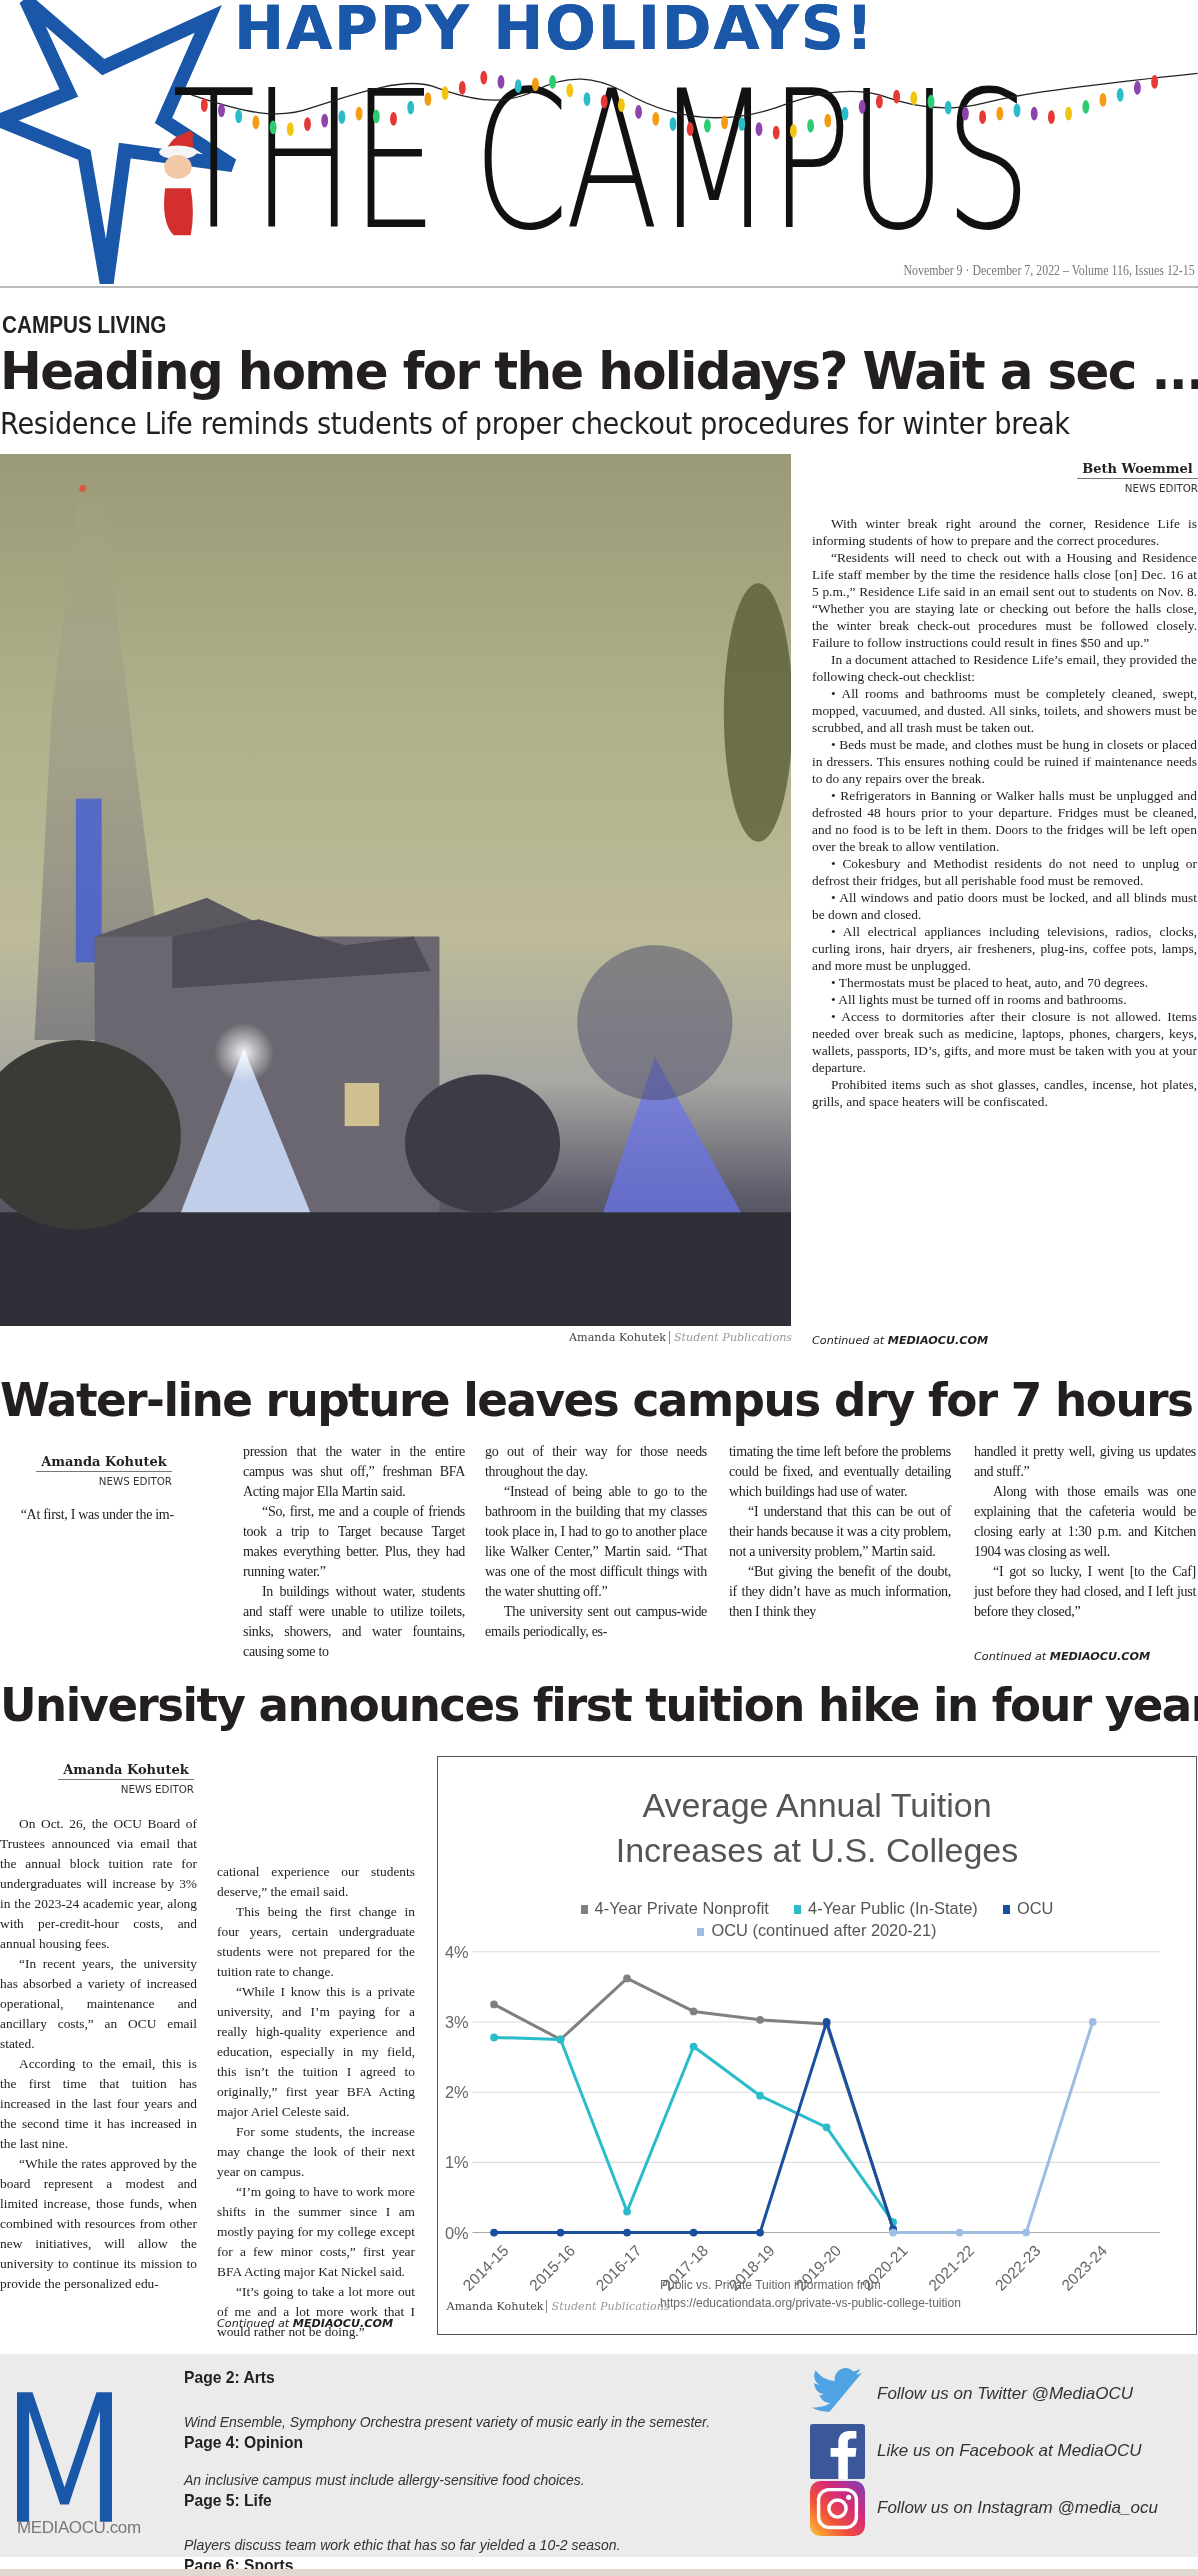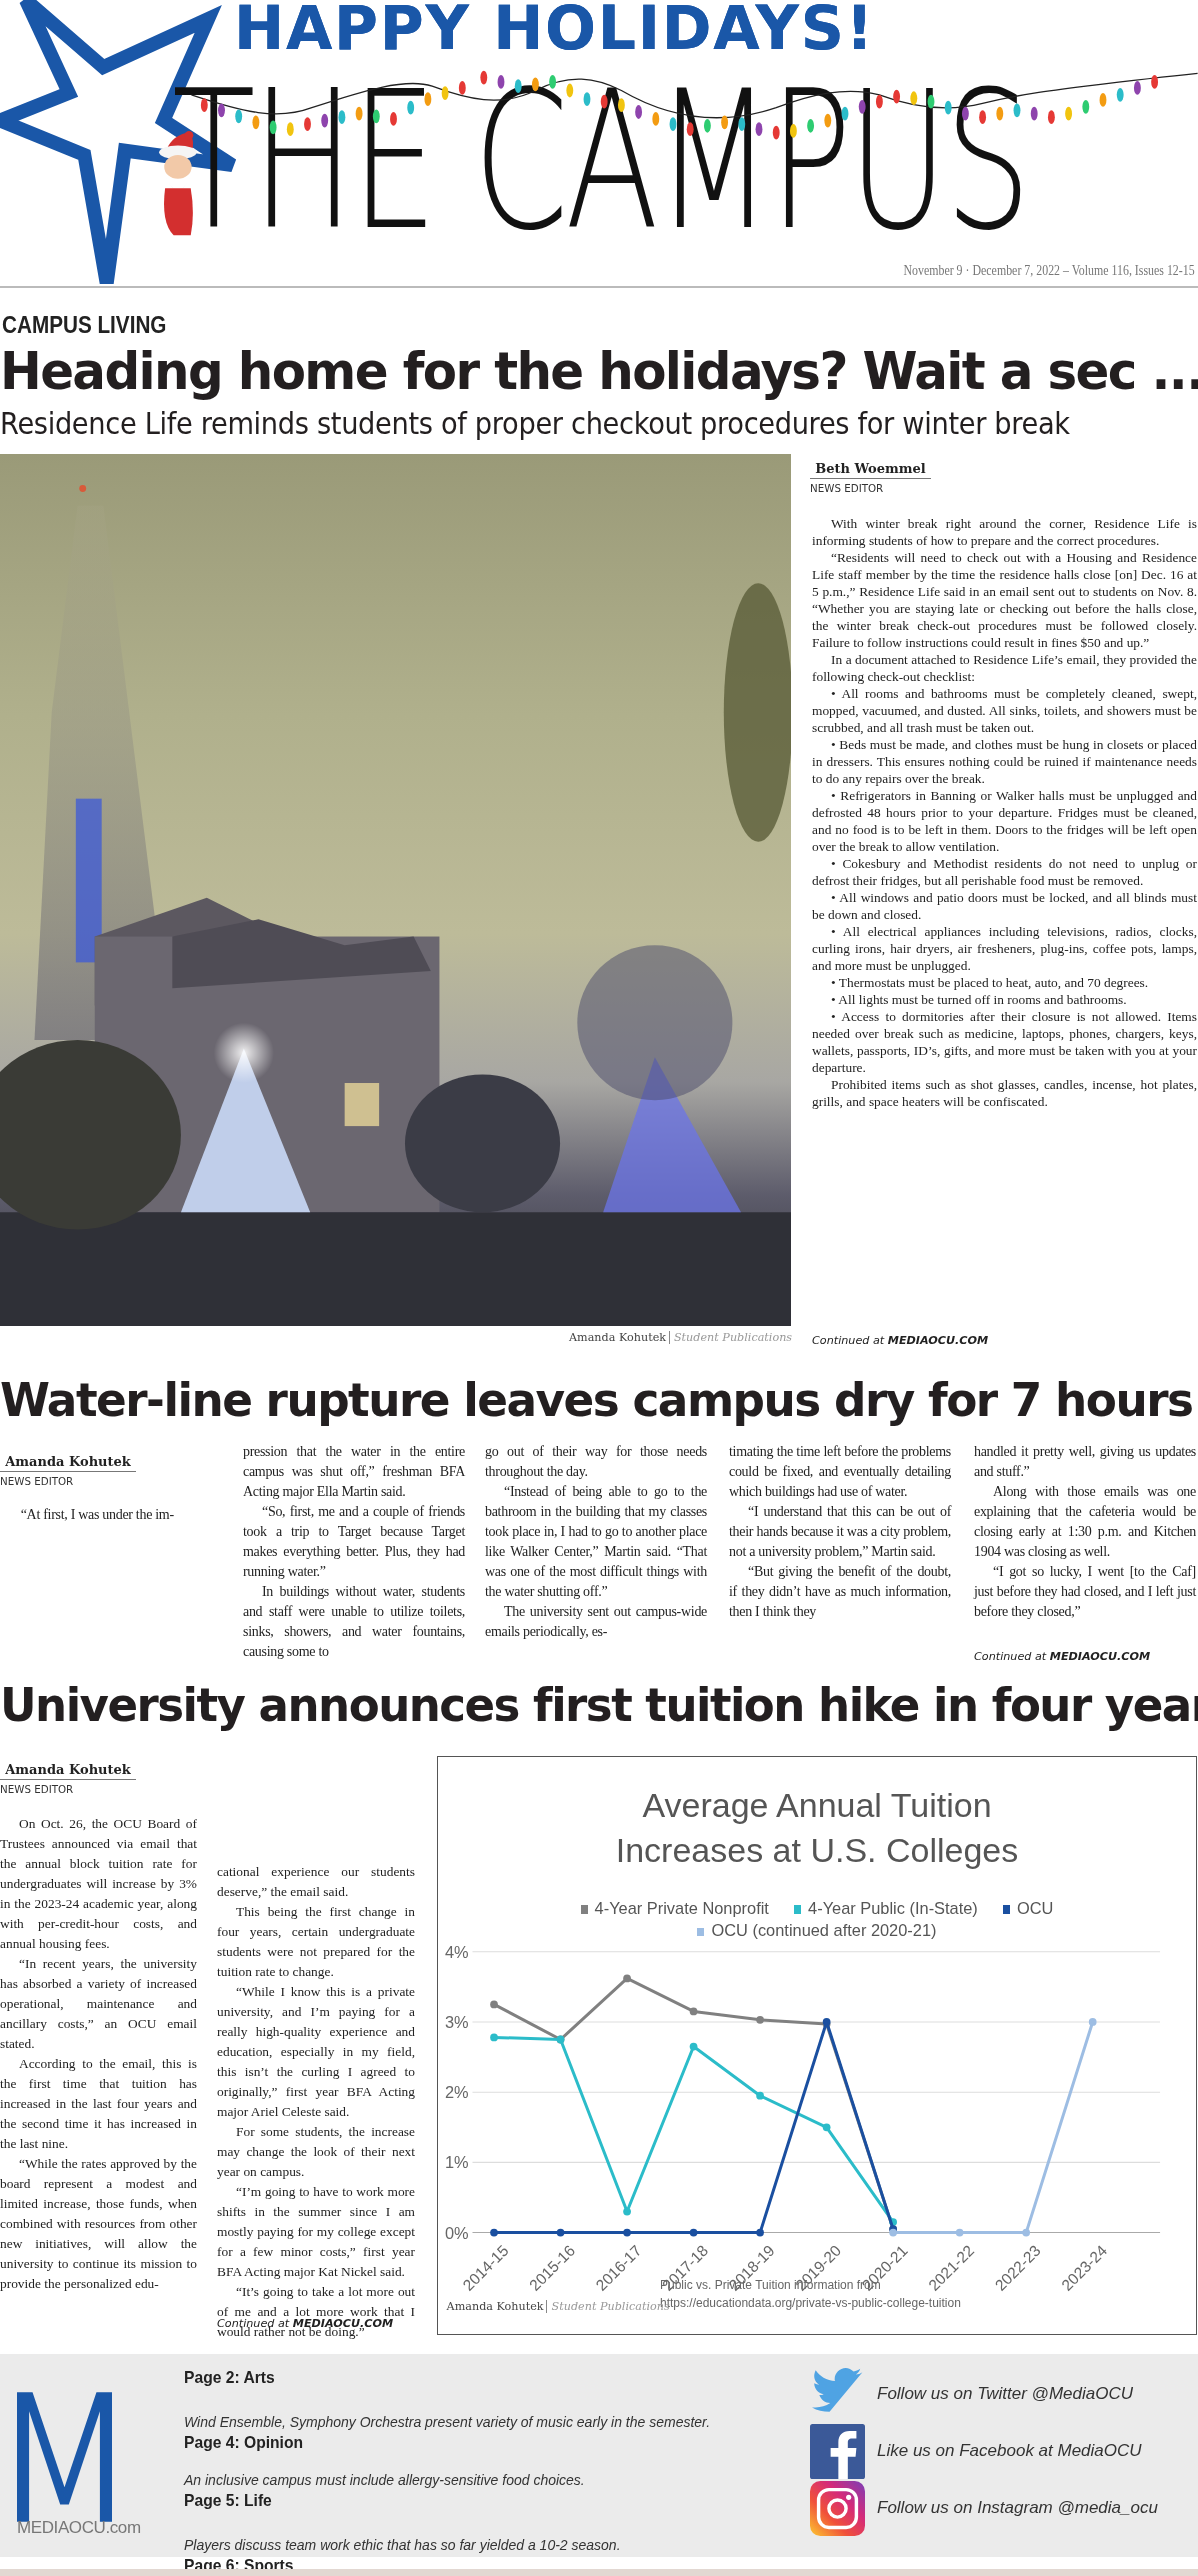--- a/index.html
+++ b/index.html
@@ -21,21 +21,21 @@
   .kicker { position: absolute; left: 1.7px; top: 312px; font-family: "Liberation Sans", sans-serif; font-weight: 700; font-size: 23px; color: #222; transform: scaleX(0.9); transform-origin: left top; }
   .headline { position: absolute; left: 0; font-family: "DejaVu Sans", sans-serif; font-weight: 700; color: #231f20; white-space: nowrap; transform-origin: left top; }
   .h1 { top: 341px; font-size: 52px; letter-spacing: -1.7px; transform: scaleX(0.96); }
   .deck { position: absolute; left: 0; top: 405px; font-family: "DejaVu Sans", sans-serif; font-size: 31px; color: #231f20; white-space: nowrap; transform: scaleX(0.88); transform-origin: left top; letter-spacing: -0.4px; }
 
   .photo { position: absolute; left: 0; top: 454px; width: 791px; height: 872px; overflow: hidden;
     background: linear-gradient(180deg, #9a9a78 0%, #b0b08c 30%, #bdbb99 55%, #a8a7a3 72%, #5d5c6b 85%, #2e2f36 100%); }
   .photo-caption { position: absolute; left: 569px; top: 1331px; font-family: "DejaVu Serif", serif; font-size: 11.2px; color: #444; white-space: nowrap; }
   .photo-caption .src { color: #999; font-style: italic; border-left: 0.9px solid #888; padding-left: 4.3px; margin-left: 2.6px; }
 
-  .byline { position: absolute; text-align: left; font-family: "DejaVu Serif", serif; }
+  .byline { position: absolute; text-align: right; font-family: "DejaVu Serif", serif; }
   .byline .name { font-weight: 700; font-size: 13px; color: #222; display: inline-block; border-bottom: 0.9px solid #777; padding: 0 5.2px 1.7px; }
   .byline .role { display: block; font-family: "DejaVu Sans", sans-serif; font-size: 10.3px; color: #333; margin-top: 3.4px; }
 
   .col { position: absolute; font-family: "Liberation Serif", serif; font-size: 13.4px; line-height: 17px; text-align: justify; color: #222; hyphens: auto; }
   .col p { text-indent: 19px; }
   .col p.noind { text-indent: 0; }
   .cont { font-family: "DejaVu Sans", sans-serif; font-style: italic; font-size: 11.2px; color: #222; }
   .cont b { font-weight: 700; }
 
   
@@ -249,21 +249,21 @@
   </div>
   <div class="col" style="left:0; top:1814px; width:197px; font-size:13.4px; line-height:20px;">
     <p>On Oct. 26, the OCU Board of Trustees announced via email that the annual block tuition rate for undergraduates will increase by 3% in the 2023-24 academic year, along with per-credit-hour costs, and annual housing fees.</p>
     <p>“In recent years, the university has absorbed a variety of increased operational, maintenance and ancillary costs,” an OCU email stated.</p>
     <p>According to the email, this is the first time that tuition has increased in the last four years and the second time it has increased in the last nine.</p>
     <p>“While the rates approved by the board represent a modest and limited increase, those funds, when combined with resources from other new initiatives, will allow the university to continue its mission to provide the personalized edu-</p>
   </div>
   <div class="col" style="left:217px; top:1826px; width:198px; font-size:13.4px; line-height:20px;margin-top:36px;">
     <p class="noind">cational experience our students deserve,” the email said.</p>
     <p>This being the first change in four years, certain undergraduate students were not prepared for the tuition rate to change.</p>
-    <p>“While I know this is a private university, and I’m paying for a really high-quality experience and education, especially in my field, this isn’t the curling I agreed to originally,” first year BFA Acting major Ariel Celeste said.</p>
+    <p>“While I know this is a private university, and I’m paying for a really high-quality experience and education, especially in my field, this isn’t the tuition I agreed to originally,” first year BFA Acting major Ariel Celeste said.</p>
     <p>For some students, the increase may change the look of their next year on campus.</p>
     <p>“I’m going to have to work more shifts in the summer since I am mostly paying for my college except for a few minor costs,” first year BFA Acting major Kat Nickel said.</p>
     <p>“It’s going to take a lot more out of me and a lot more work that I would rather not be doing.”</p>
   </div>
   <a class="cont" style="position:absolute; left:217px; top:2317px;"><span>Continued at </span><b>MEDIAOCU.COM</b></a>
 
   <figure class="chart-box">
     <div class="chart-title">
       <div>Average Annual Tuition</div>
       <div>Increases at U.S. Colleges</div>

